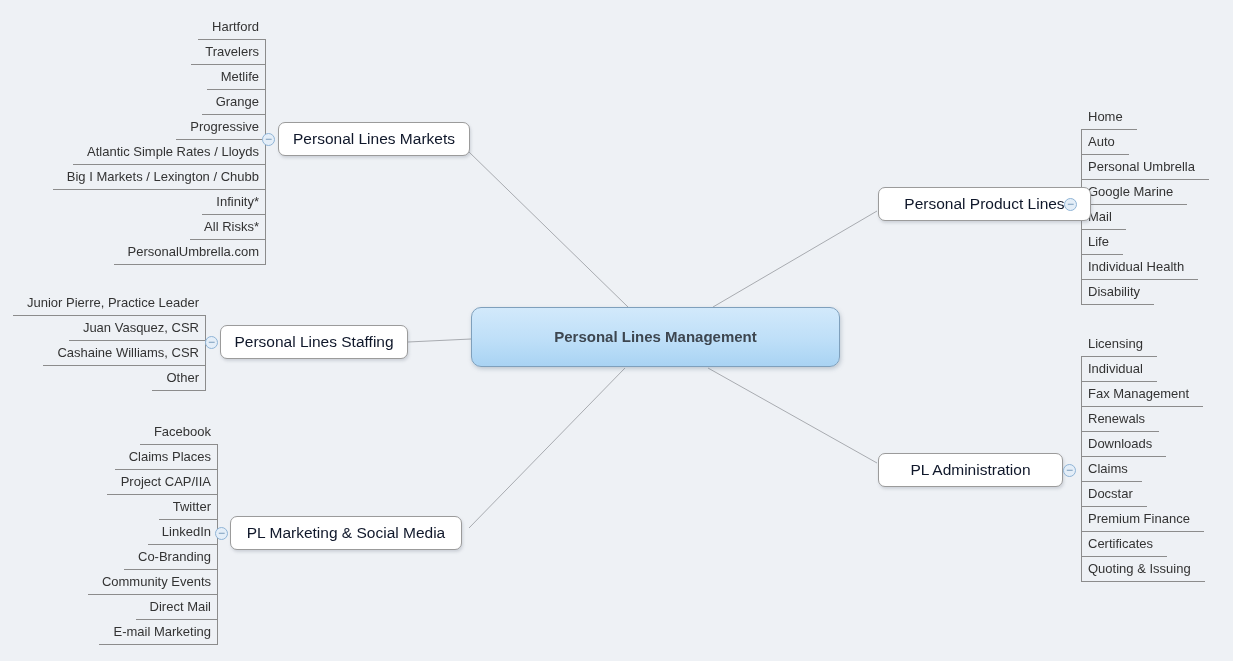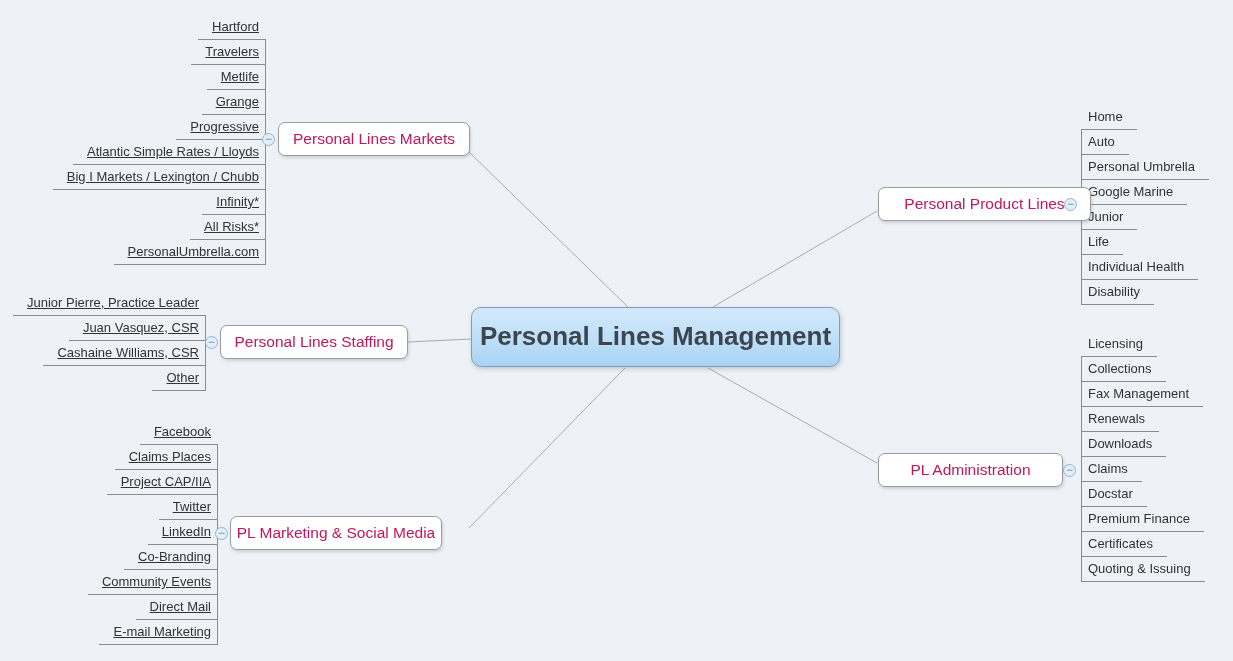--- a/index.html
+++ b/index.html
@@ -6,49 +6,49 @@
   .canvas{
     position:relative;width:1233px;height:661px;background:#eef1f5;
     font-family:"Liberation Sans",sans-serif;overflow:hidden;
   }
   .connectors{position:absolute;left:0;top:0;width:1233px;height:661px;}
 
   
   .topic{
     position:absolute;height:34px;box-sizing:border-box;
     background:#ffffff;border:1px solid #9b9b9b;border-radius:7px;
-    color:#be185d;font-size:15.5px;text-align:center;line-height:31px;
+    color:#0f172a;font-size:15.5px;text-align:center;line-height:31px;
     box-shadow:1px 2px 3px rgba(110,120,135,.25);cursor:default;z-index:2;
     white-space:nowrap;
   }
   #b1{left:278px;top:122px;width:192px}
   #b2{left:878px;top:187px;width:213px}
   #b3{left:220px;top:325px;width:188px}
-  #b4{left:230px;top:516px;width:212px}
+  #b4{left:230px;top:516px;width:232px}
   #b5{left:878px;top:453px;width:185px}
 
   
   .central{
     position:absolute;left:471px;top:307px;width:369px;height:60px;box-sizing:border-box;
     border:1px solid #7fa0bc;border-radius:10px;
     background:linear-gradient(180deg,#d2e9fb 0%,#bedff8 55%,#a9d3f3 100%);
-    font-size:26px;font-weight:bold;color:#3d4650;text-align:center;line-height:57px;
+    font-size:15px;font-weight:bold;color:#3d4650;text-align:center;line-height:57px;
     box-shadow:1px 2px 4px rgba(100,120,140,.35);z-index:2;white-space:nowrap;
   }
 
   
   .children{position:absolute;display:flex;flex-direction:column;z-index:1;}
   .children.left{align-items:flex-end;}
   .children.right{align-items:flex-start;}
   .row{
     height:25px;box-sizing:border-box;line-height:23px;
     border-bottom:1px solid #8c8c8c;font-size:13px;color:#333333;
     white-space:nowrap;cursor:default;
   }
-  .children.left  .row{padding:0 7px 17px 14px;text-decoration:underline;}
+  .children.left  .row{padding:0 7px 17px 14px;}
   .children.right .row{padding:0 14px 0 7px;}
   .spine{position:absolute;top:24px;bottom:0;width:1px;background:#8c8c8c;}
   .children.left  .spine{right:0;}
   .children.right .spine{left:0;}
   #b1c{right:967px;top:15px}
   #b2c{left:1081px;top:105px}
   #b3c{right:1027px;top:291px}
   #b4c{right:1015px;top:420px}
   #b5c{left:1081px;top:332px}
 
@@ -121,21 +121,21 @@
     <i class="spine"></i>
 
       <div class="row"><span>Home</span></div>
 
       <div class="row"><span>Auto</span></div>
 
       <div class="row"><span>Personal Umbrella</span></div>
 
       <div class="row"><span>Google Marine</span></div>
 
-      <div class="row"><span>Junior</span></div>
+      <div class="row"><span>Mail</span></div>
 
       <div class="row"><span>Life</span></div>
 
       <div class="row"><span>Individual Health</span></div>
 
       <div class="row"><span>Disability</span></div>
     </div>
 
   <div class="children left" id="b3c">
 
@@ -172,21 +172,21 @@
 
       <div class="row"><span>E-mail Marketing</span></div>
     </div>
 
   <div class="children right" id="b5c">
 
     <i class="spine"></i>
 
       <div class="row"><span>Licensing</span></div>
 
-      <div class="row"><span>Collections</span></div>
+      <div class="row"><span>Individual</span></div>
 
       <div class="row"><span>Fax Management</span></div>
 
       <div class="row"><span>Renewals</span></div>
 
 
       <div class="row"><span>Downloads</span></div>
 
       <div class="row"><span>Claims</span></div>
 

